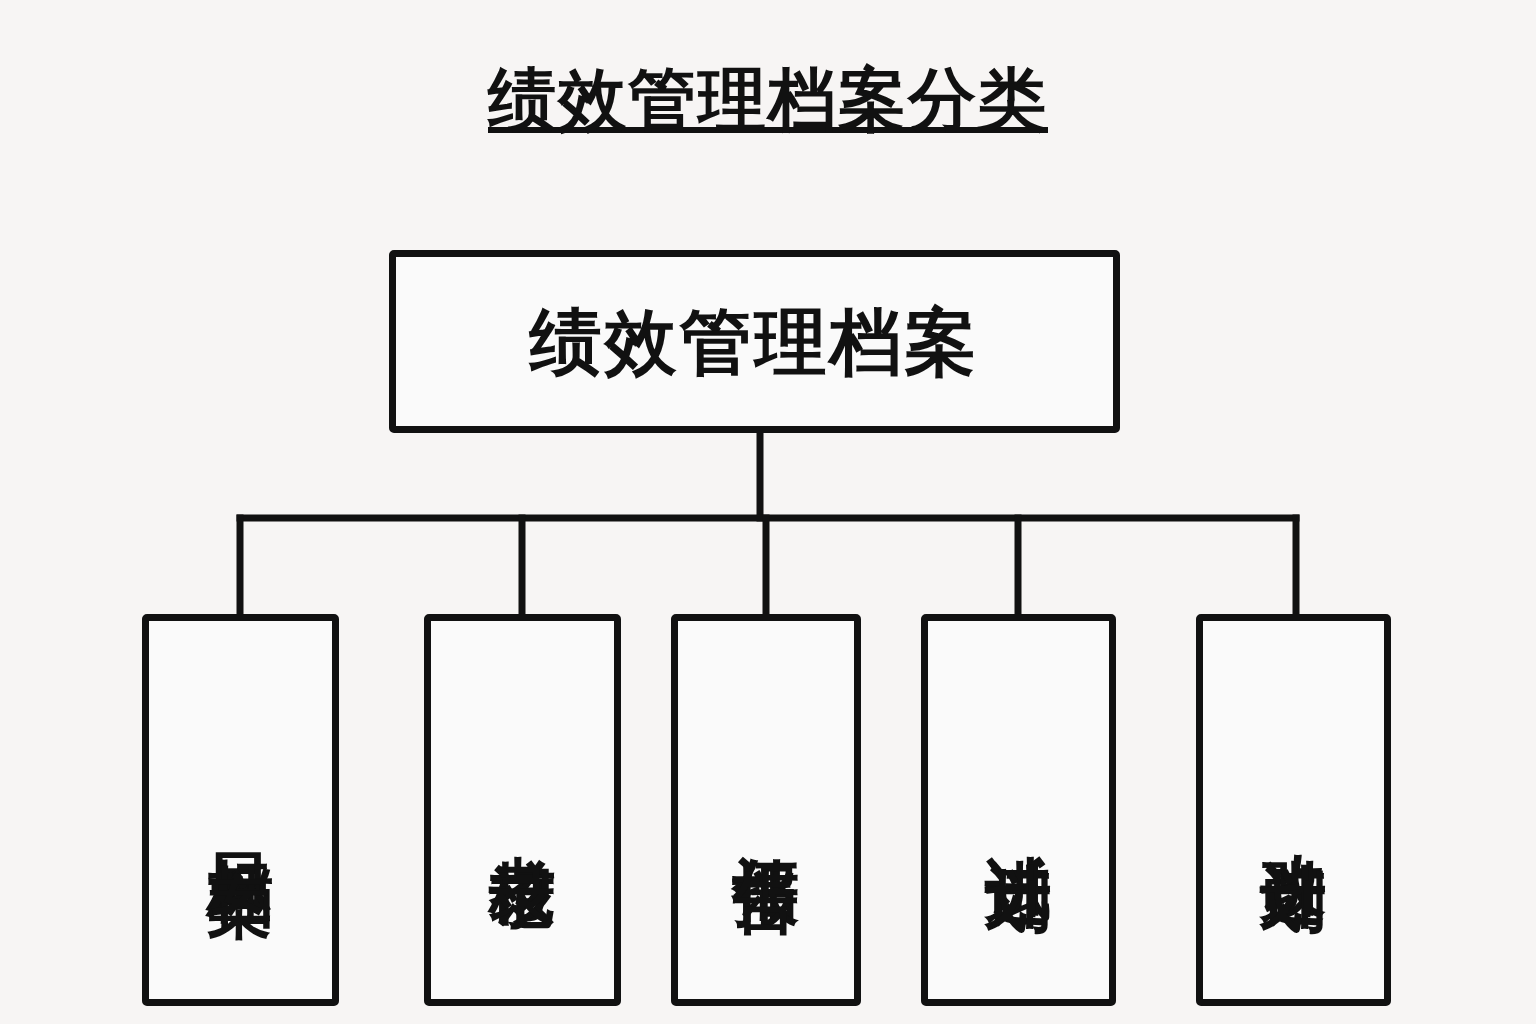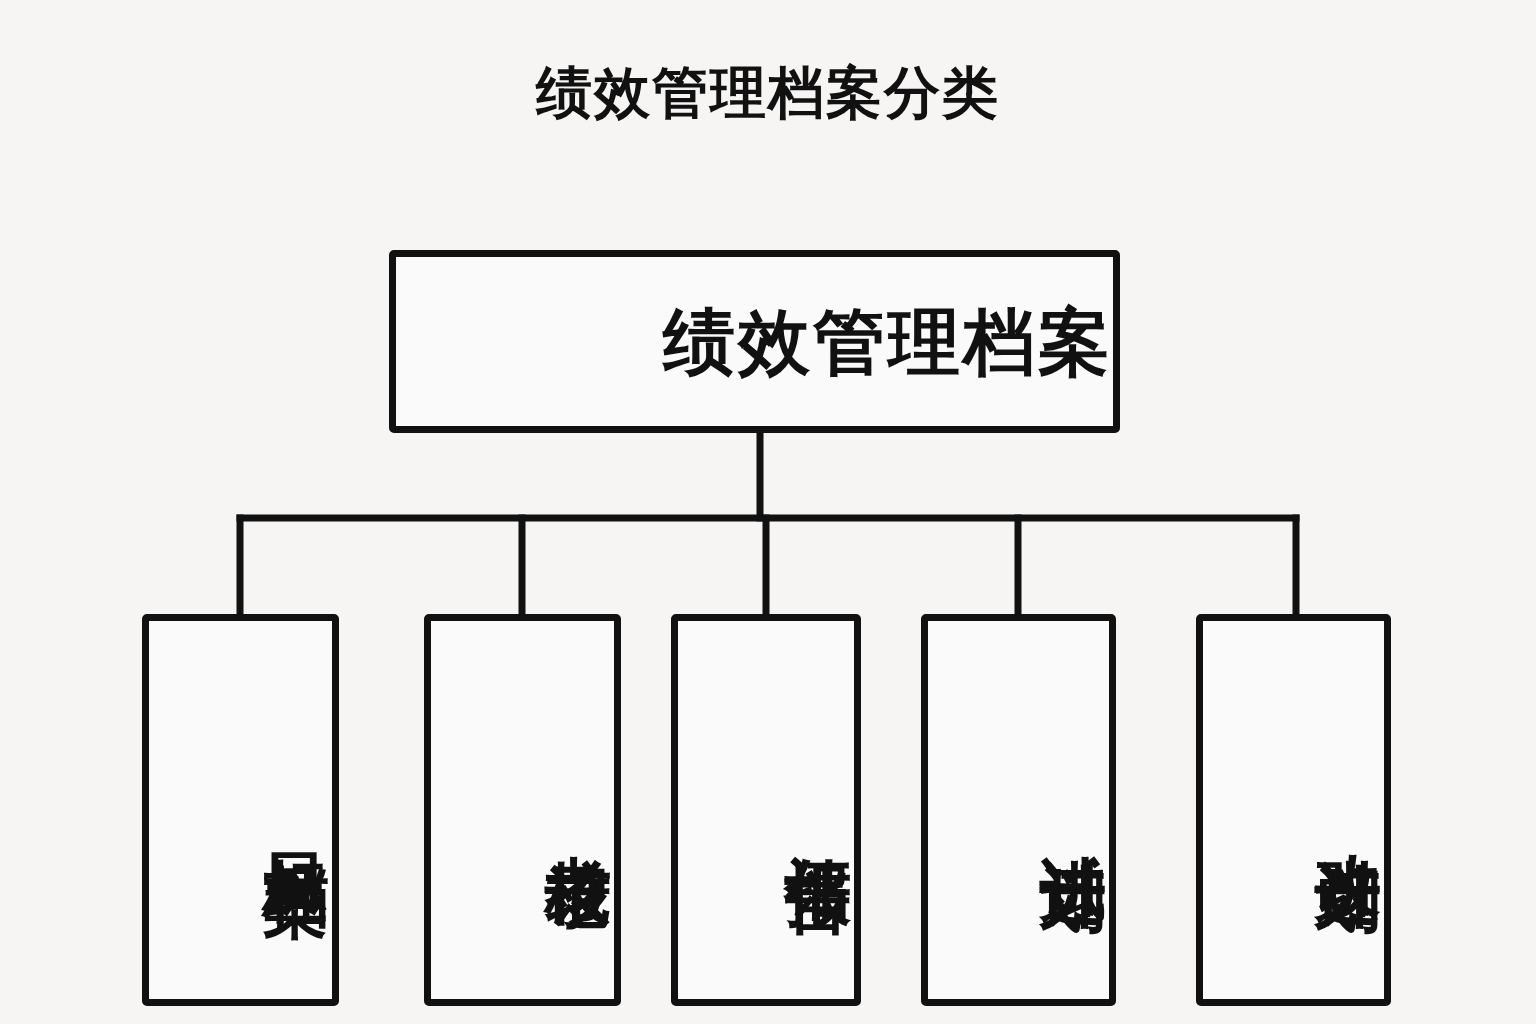--- a/index.html
+++ b/index.html
@@ -19,26 +19,27 @@
     height: 1024px;
   }
 
   
   .title {
     position: absolute;
     left: 0;
     top: 62px;
     width: 1536px;
     text-align: center;
-    font-size: 56px;
+    font-size: 68px;
     font-weight: 700;
     line-height: 1.1;
     letter-spacing: 2px;
     color: #111111;
     white-space: nowrap;
+    text-decoration: underline;
   }
 
   
   #wires {
     position: absolute;
     left: 0;
     top: 0;
     width: 1536px;
     height: 1024px;
     pointer-events: none;
@@ -46,21 +47,21 @@
 
   
   .node {
     position: absolute;
     box-sizing: border-box;
     background: #fafafa;
     border: 7px solid #111111;
     border-radius: 5px;
     display: flex;
     align-items: center;
-    justify-content: flex-end;
+    justify-content: center;
   }
 
   .node-root {
     left: 389px;
     top: 250px;
     width: 731px;
     height: 183px;
   }
   .node-root .node-label {
     font-size: 72px;

